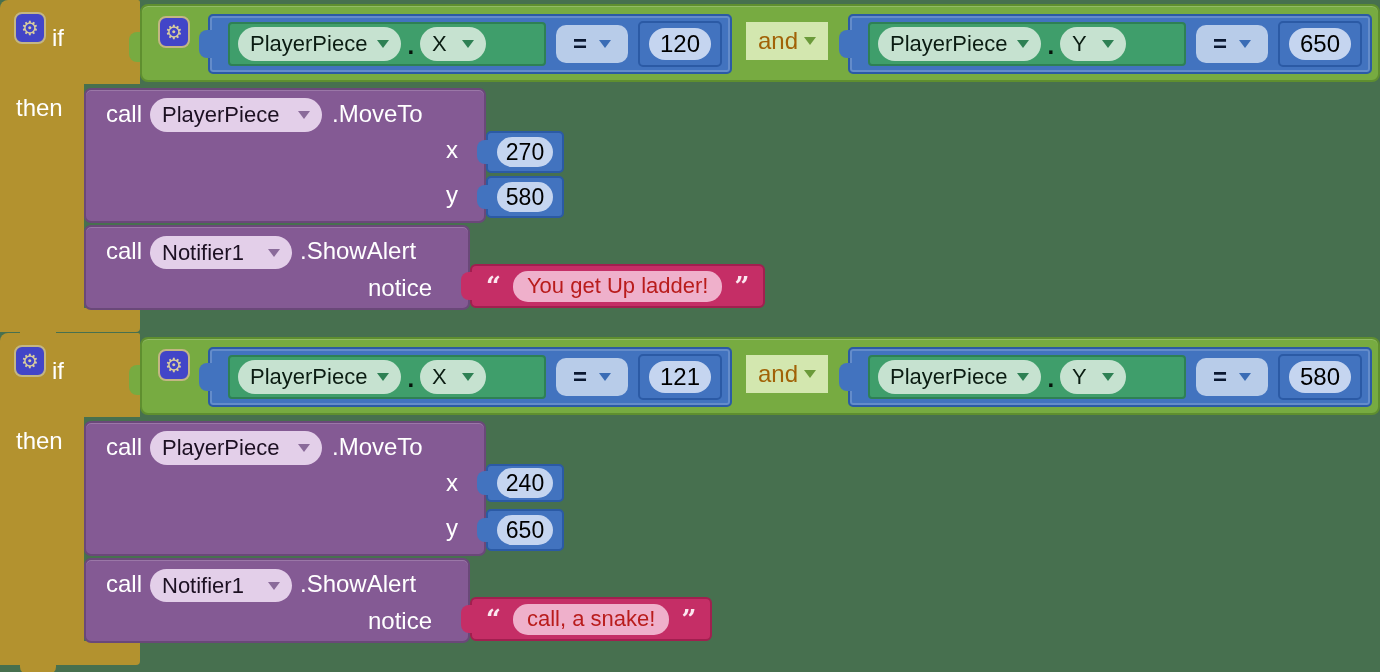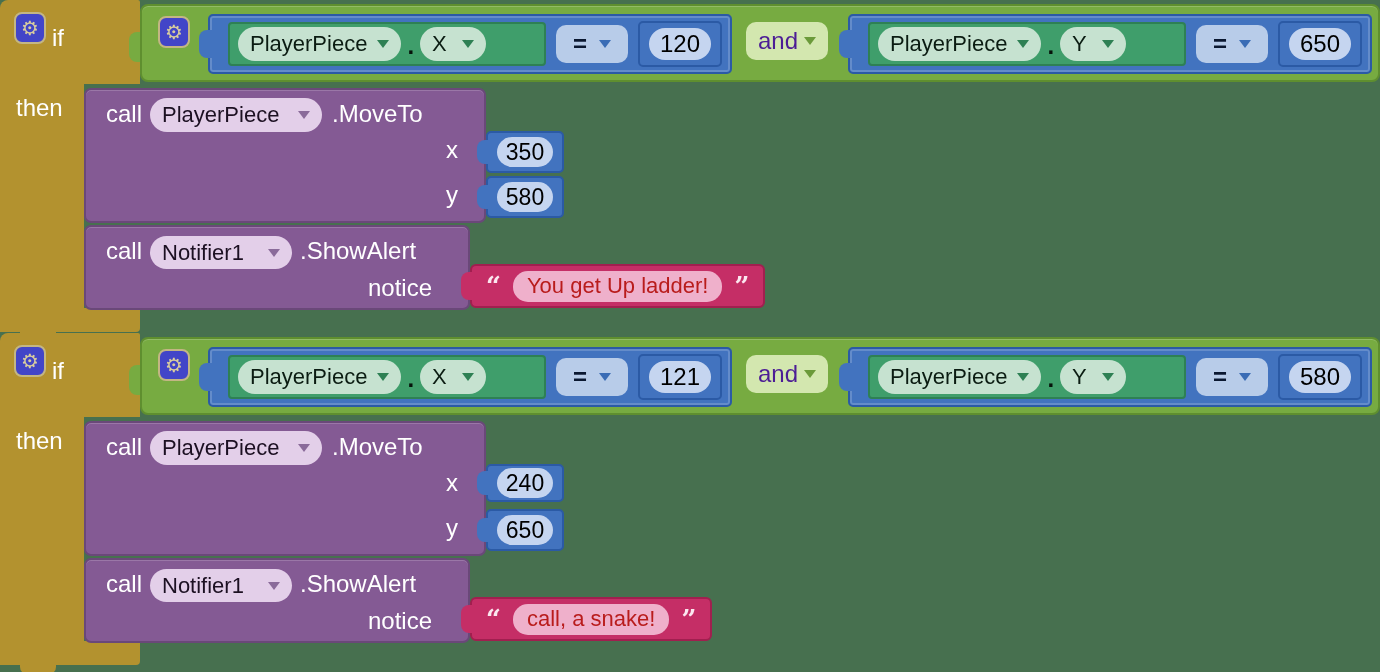--- a/index.html
+++ b/index.html
@@ -40,23 +40,23 @@
   .op{background:var(--blue-f);border-radius:10px;height:38px;width:72px;display:flex;
       align-items:center;justify-content:center;gap:12px;font-size:24px;font-weight:700;
       color:#0a1730;box-sizing:border-box;flex:none}
   .op .arrow{border-top-color:#3a6cb5}
   .num{background:var(--blue);border:2px solid var(--blue-br);border-radius:5px;box-sizing:border-box;
        display:flex;align-items:center;justify-content:center;flex:none}
   .numfield{background:var(--blue-nf);border-radius:16px;height:32px;min-width:62px;display:flex;
             align-items:center;justify-content:center;font-size:24px;color:#000;padding:13px 8px;
             box-sizing:border-box}
   .num.small .numfield{height:30px;min-width:56px;font-size:23px}
-  .andpill{position:absolute;background:var(--green-f);border-radius:10px;height:38px;width:82px;
+  .andpill{position:absolute;background:var(--green-f);border-radius:0;height:38px;width:82px;
            display:flex;align-items:center;justify-content:space-between;padding:0 12px;
-           box-sizing:border-box;font-size:24px;color:#4c1d95}
+           box-sizing:border-box;font-size:24px;color:#a16207}
   .andpill .arrow{border-top-color:#6b9a3a}
   .method{position:absolute;background:var(--purple);border:2px solid var(--purple-br);
           border-radius:7px;box-sizing:border-box;box-shadow:inset 0 1px 0 rgba(255,255,255,.18)}
   .mlbl{position:absolute;color:#fff;font-size:24px;line-height:1;white-space:nowrap}
   .mpill{position:absolute;display:flex;align-items:center;justify-content:space-between;
          background:var(--purple-f);border-radius:17px;height:34px;padding:0 12px;font-size:22px;
          color:#1c1022;box-sizing:border-box}
   .mpill .arrow{border-top-color:#8a6b9a}
   .textblk{position:absolute;background:var(--mag);border:2px solid var(--mag-br);border-radius:6px;
            display:inline-flex;align-items:center;gap:12px;padding:0 14px;height:44px;
@@ -147,21 +147,21 @@
       <span class="mpill" style="left:64px;top:8px;width:172px">
         <span>PlayerPiece</span>
         <i class="arrow"></i>
       </span>
       <span class="mlbl" style="left:246px;top:12px">.MoveTo</span>
       <span class="mlbl right" style="left:300px;top:48px;width:72px">x</span>
       <span class="mlbl right" style="left:300px;top:93px;width:72px">y</span>
     </div>
     <div class="num small" style="left:486px;top:131px;width:78px;height:42px;position:absolute">
       <i class="tab" style="height:24px"></i>
-      <span class="numfield">350</span>
+      <span class="numfield">270</span>
     </div>
     <div class="num small" style="left:486px;top:176px;width:78px;height:42px;position:absolute">
       <i class="tab" style="height:24px"></i>
       <span class="numfield">580</span>
     </div>
 
     <div class="method" style="left:84px;top:225px;width:386px;height:85px">
       <span class="mlbl" style="left:20px;top:12px">call</span>
       <span class="mpill" style="left:64px;top:9px;width:142px;height:33px">
         <span>Notifier1</span>

